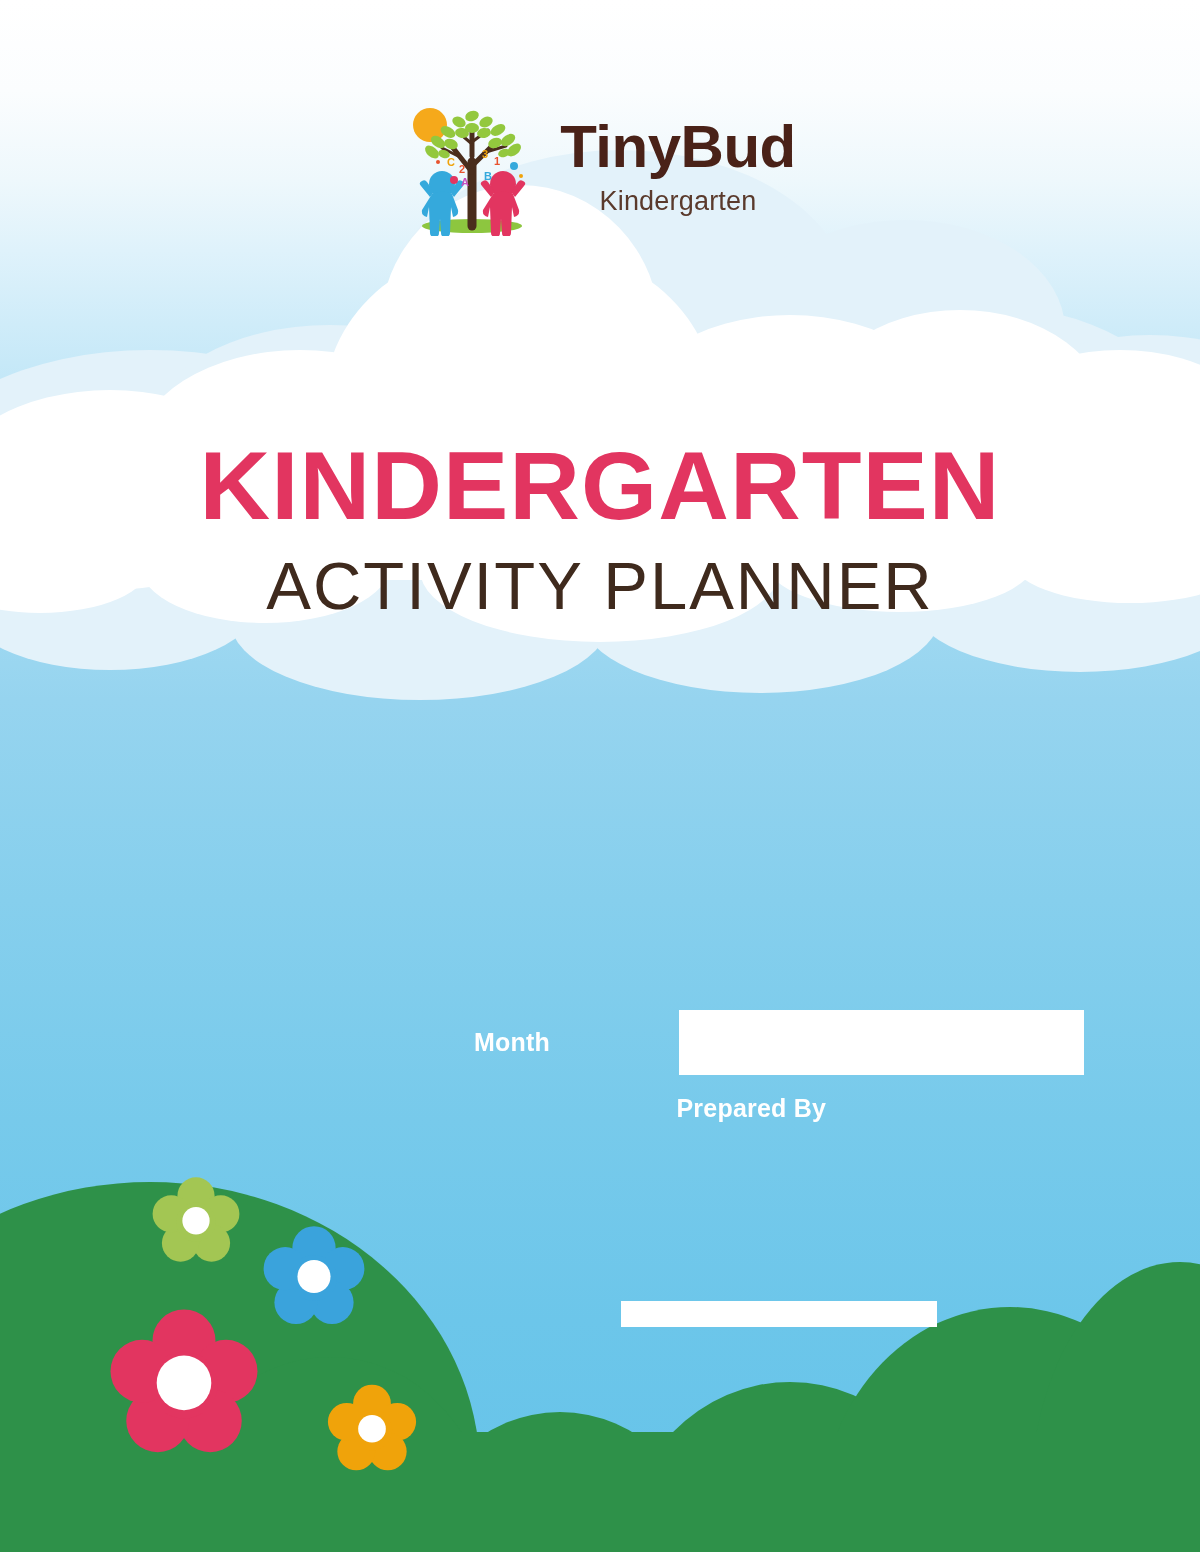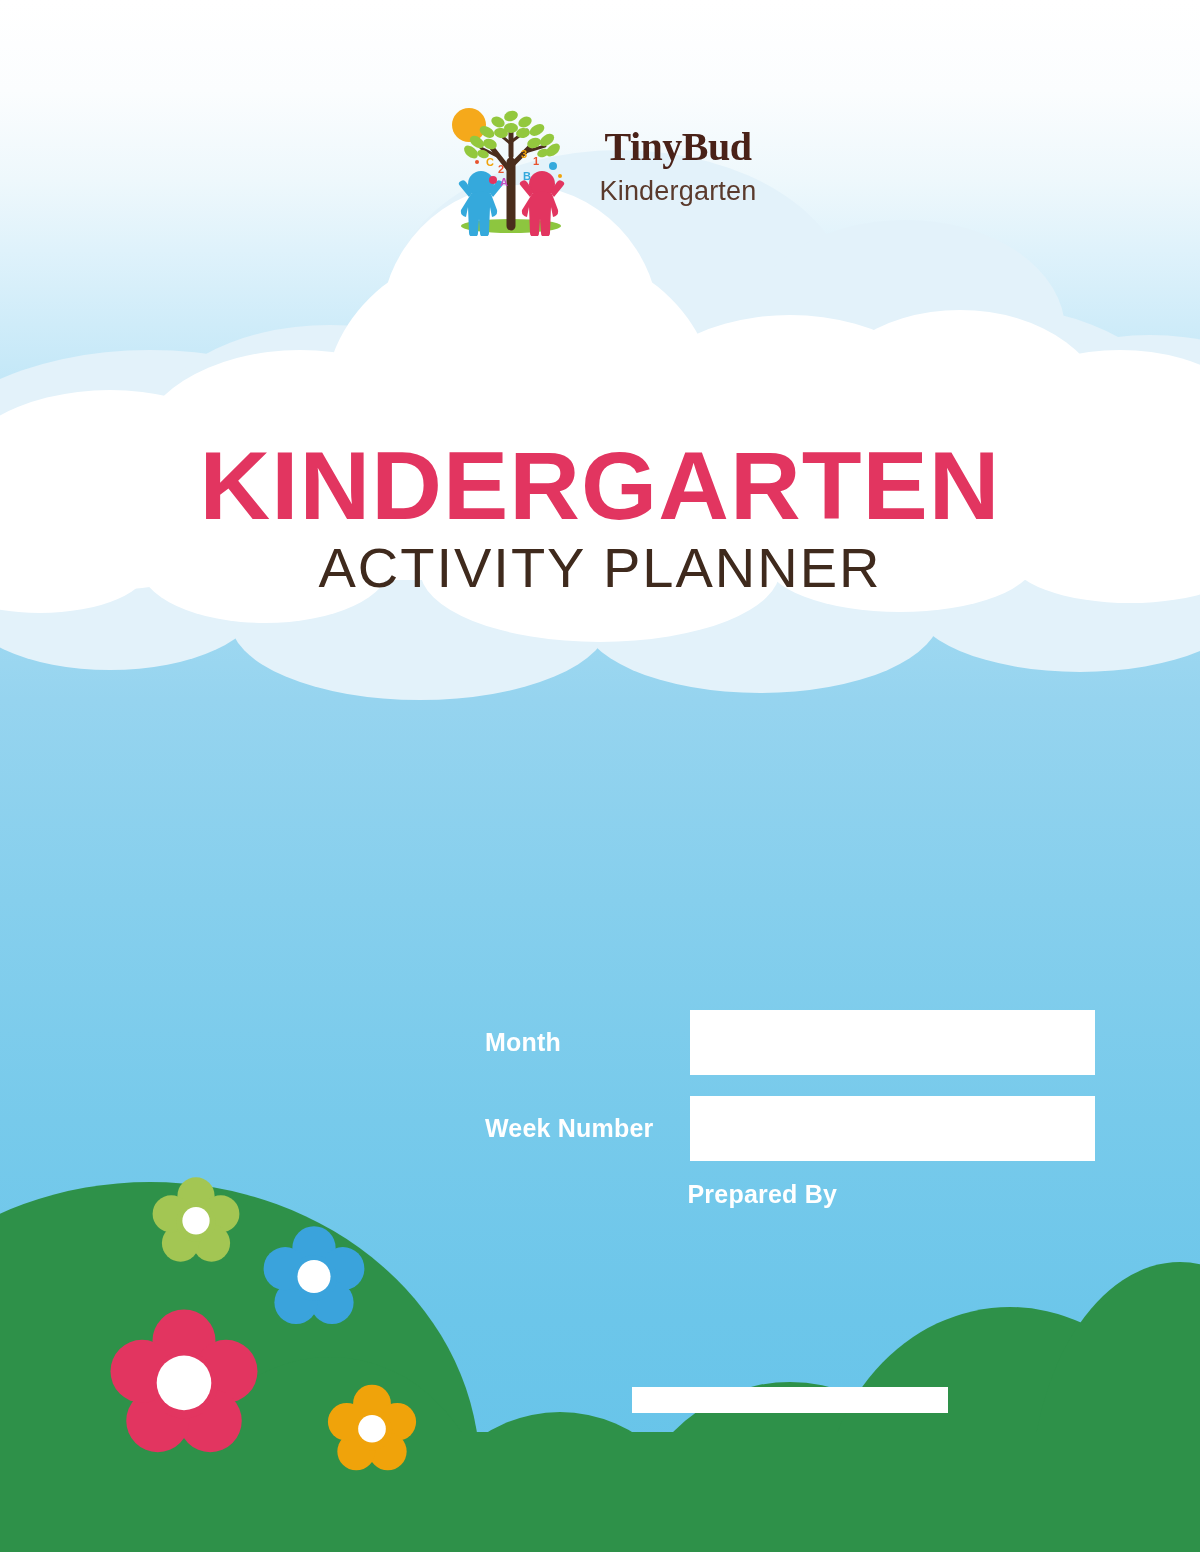--- a/index.html
+++ b/index.html
@@ -46,23 +46,23 @@
     left: 0; top: 100px;
     width: 1200px;
     display: flex;
     justify-content: center;
     align-items: center;
     gap: 20px;
   }
   .logo-mark { width: 136px; height: 136px; display:block; }
   .logo-text { display: flex; flex-direction: column; align-items: center; }
   .brand-name {
-    font-family: Liberation Serif, serif;
+    font-family: Liberation Sans, sans-serif;
     font-weight: 700;
-    font-size: 40px;
+    font-size: 60px;
     line-height: 1.0;
     color: #4a2218;
     letter-spacing: -0.5px;
   }
   .brand-sub {
     font-family: "Liberation Sans", sans-serif;
     font-weight: 400;
     font-size: 27px;
     line-height: 1.35;
     color: #5a3a2c;
@@ -83,37 +83,37 @@
     font-weight: 700;
     font-size: 96px;
     line-height: 1.0;
     color: #e23560;
     letter-spacing: 1px;
     transform: scaleX(1.02);
   }
   .headline-sub {
     font-family: "Liberation Sans", sans-serif;
     font-weight: 400;
-    font-size: 56px;
+    font-size: 67px;
     line-height: 1.0;
     color: #3f2a1d;
     letter-spacing: 2px;
-    margin-top: 6px;
+    margin-top: 18px;
   }
 
   
   .hills { position: absolute; left: 0; bottom: 0; width: 1200px; height: 420px; }
 
   
   .flowers { position: absolute; left: 0; bottom: 0; width: 1200px; height: 420px; }
 
   
   .form {
     position: absolute;
-    left: 485px;
+    left: 474px;
     top: 1010px;
     width: 610px;
   }
   .form-row {
     display: flex;
     align-items: center;
     height: 65px;
     margin-bottom: 21px;
   }
   .form-row:last-child { margin-bottom: 0; flex-direction: column; }
@@ -329,24 +329,20 @@
     </g>
   </svg>
 
   <div class="form">
 
     <div class="form-row">
       <div class="form-label">Month</div>
       <input class="form-input" type="text" value="" placeholder="" style="">
     </div>
 
-    <div class="form-row">
-      <div class="form-label">Week Number</div>
-      <input class="form-input" type="text" value="" placeholder="" style="">
-    </div>
 
 
     <div class="form-row">
       <div class="form-label">Prepared By</div>
       <input class="form-input" type="text" value="" placeholder="" style="">
     </div>
 
   </div>
 
 </div>

